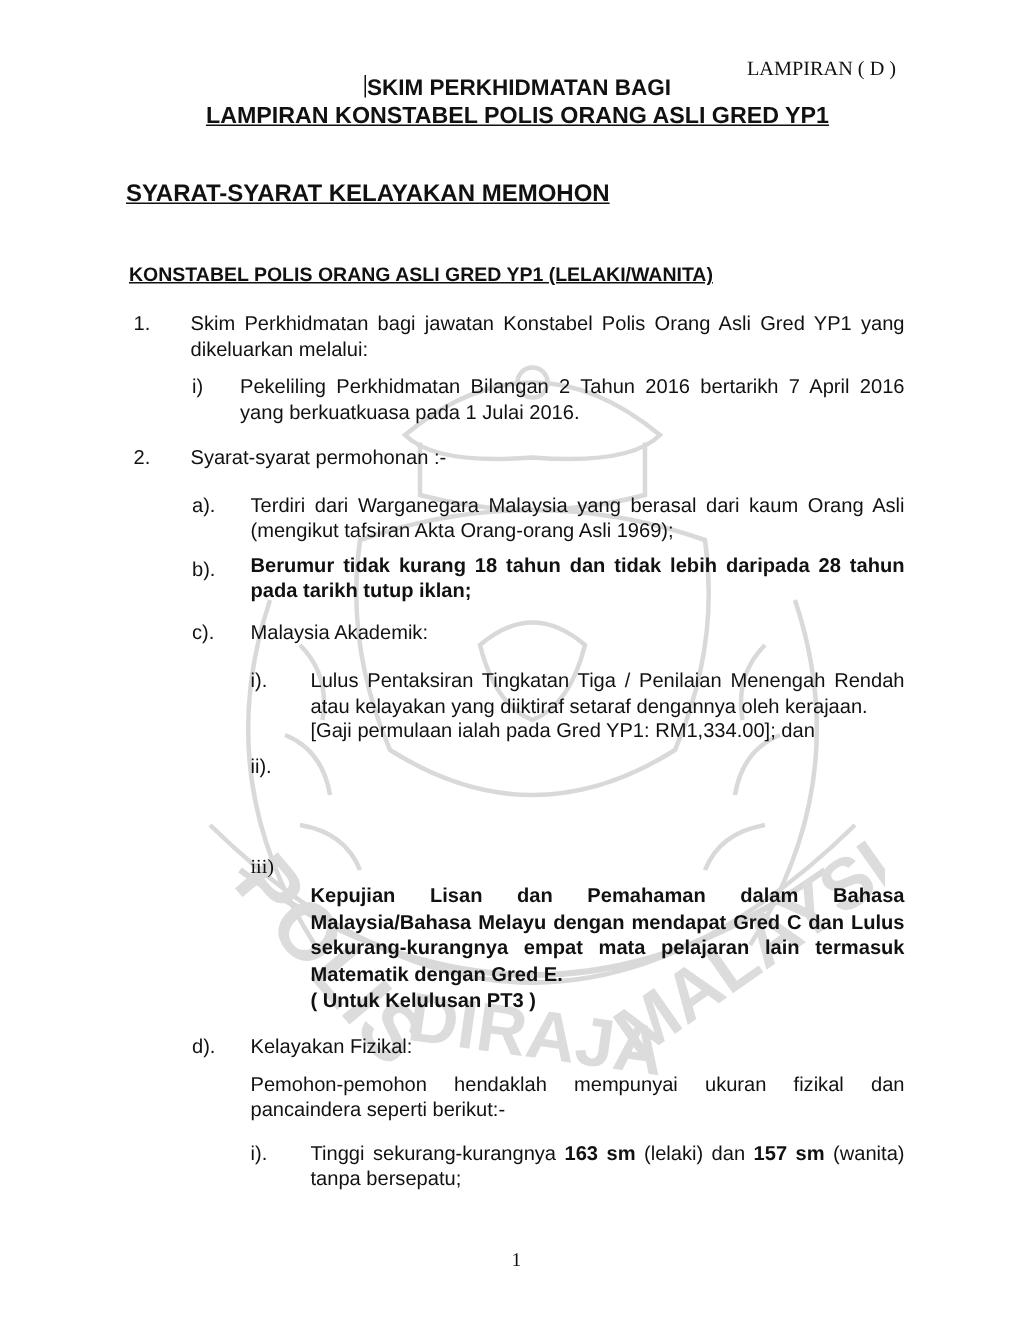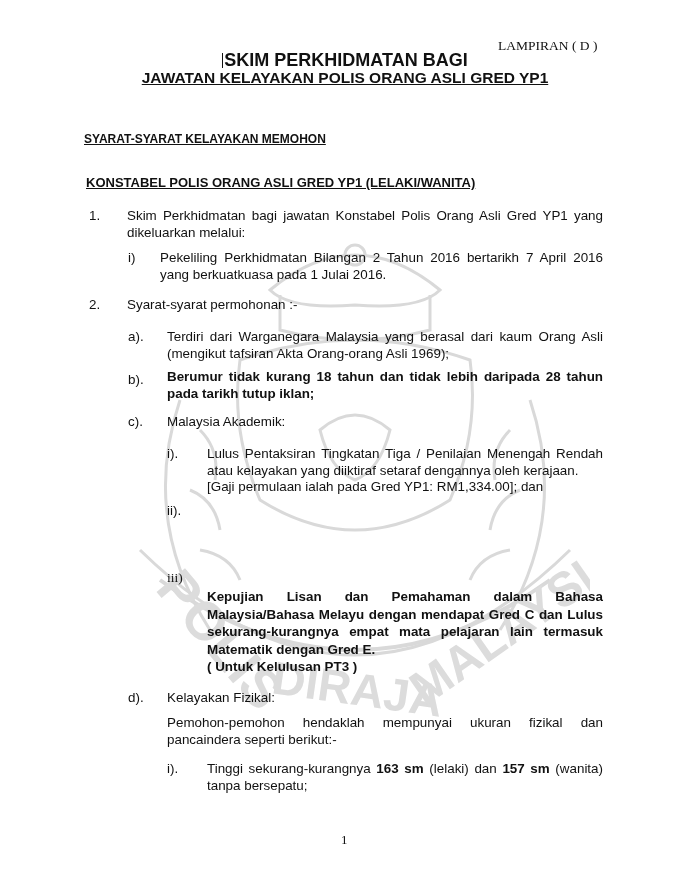--- a/index.html
+++ b/index.html
@@ -2,25 +2,25 @@
 <html><head>
 <meta charset="utf-8">
 <style>
   html, body { margin: 0; padding: 0; background: #ffffff; }
   body { width: 690px; height: 895px; position: relative; overflow: hidden;
          font-family: "Liberation Sans", sans-serif; color: #111; font-size: 13.4px; }
   .page { position: absolute; left: 0; top: 0; width: 690px; height: 895px; }
   .watermark { position: absolute; left: 120px; top: 200px; width: 470px; height: 560px; pointer-events: none; }
   .abs { position: absolute; white-space: nowrap; }
   .lampiran { font-family: "Liberation Serif", serif; font-size: 13.5px; left: 498px; top: 38px; }
-  .title1 { left: 0; width: 690px; text-align: center; top: 50px; font-weight: bold; font-size: 18px; }
+  .title1 { left: 0; width: 690px; text-align: center; top: 50px; font-weight: bold; font-size: 15px; }
   .title2 { left: 0; width: 690px; text-align: center; top: 69px; font-weight: bold; font-size: 15.5px; }
   .title2 span { text-decoration: underline; }
   .cursor { display:inline-block; width:1px; height:15px; background:#111; vertical-align:-2px; margin-right:1px; }
-  .h-syarat { left: 84px; top: 121px; font-weight: bold; font-size: 12px; text-decoration: underline; margin-top: 11px; }
+  .h-syarat { left: 84px; top: 121px; font-weight: bold; font-size: 16px; text-decoration: underline; }
   .h-kons { left: 86px; top: 175px; font-weight: bold; font-size: 13px; text-decoration: underline; }
   .just { white-space: normal; text-align: justify; text-align-last: left; line-height: 16.5px; }
   .b { font-weight: bold; }
   .num { position: absolute; }
   .pageno { font-family: "Liberation Serif", serif; font-size: 13px; left: 341px; top: 832px; }
 </style>
 </head>
 <body>
 
 <div class="page">
@@ -42,21 +42,21 @@
     <g fill="#dcdcdc" font-family="Liberation Sans, sans-serif" font-weight="bold" font-size="54">
       <text x="20" y="420" transform="rotate(50 60 420)">POLIS</text>
       <text x="150" y="500" transform="rotate(8 200 500)" font-size="46">DIRAJA</text>
       <text x="290" y="480" transform="rotate(-35 340 470)" font-size="48">MALAYSIA</text>
     </g>
   </svg>
 
   <div class="abs lampiran">LAMPIRAN ( D )</div>
 
   <div class="abs title1"><span class="cursor"></span><span>SKIM PERKHIDMATAN BAGI</span></div>
-  <div class="abs title2"><span>JAWATAN KELAYAKAN POLIS ORANG ASLI GRED YP1</span></div>
+  <div class="abs title2"><span>LAMPIRAN KONSTABEL POLIS ORANG ASLI GRED YP1</span></div>
 
   <div class="abs h-syarat">SYARAT-SYARAT KELAYAKAN MEMOHON</div>
   <div class="abs h-kons">KONSTABEL POLIS ORANG ASLI GRED YP1 (LELAKI/WANITA)</div>
 
   <div class="num" style="left:89px; top:208px;">1.</div>
   <div class="abs just" style="left:127px; top:208px; width:476px; text-indent:0;">
     <span>Skim Perkhidmatan bagi jawatan Konstabel Polis Orang Asli Gred YP1 yang dikeluarkan melalui:</span>
   </div>
 
   <div class="num" style="left:128px; top:250px;">i)</div>

